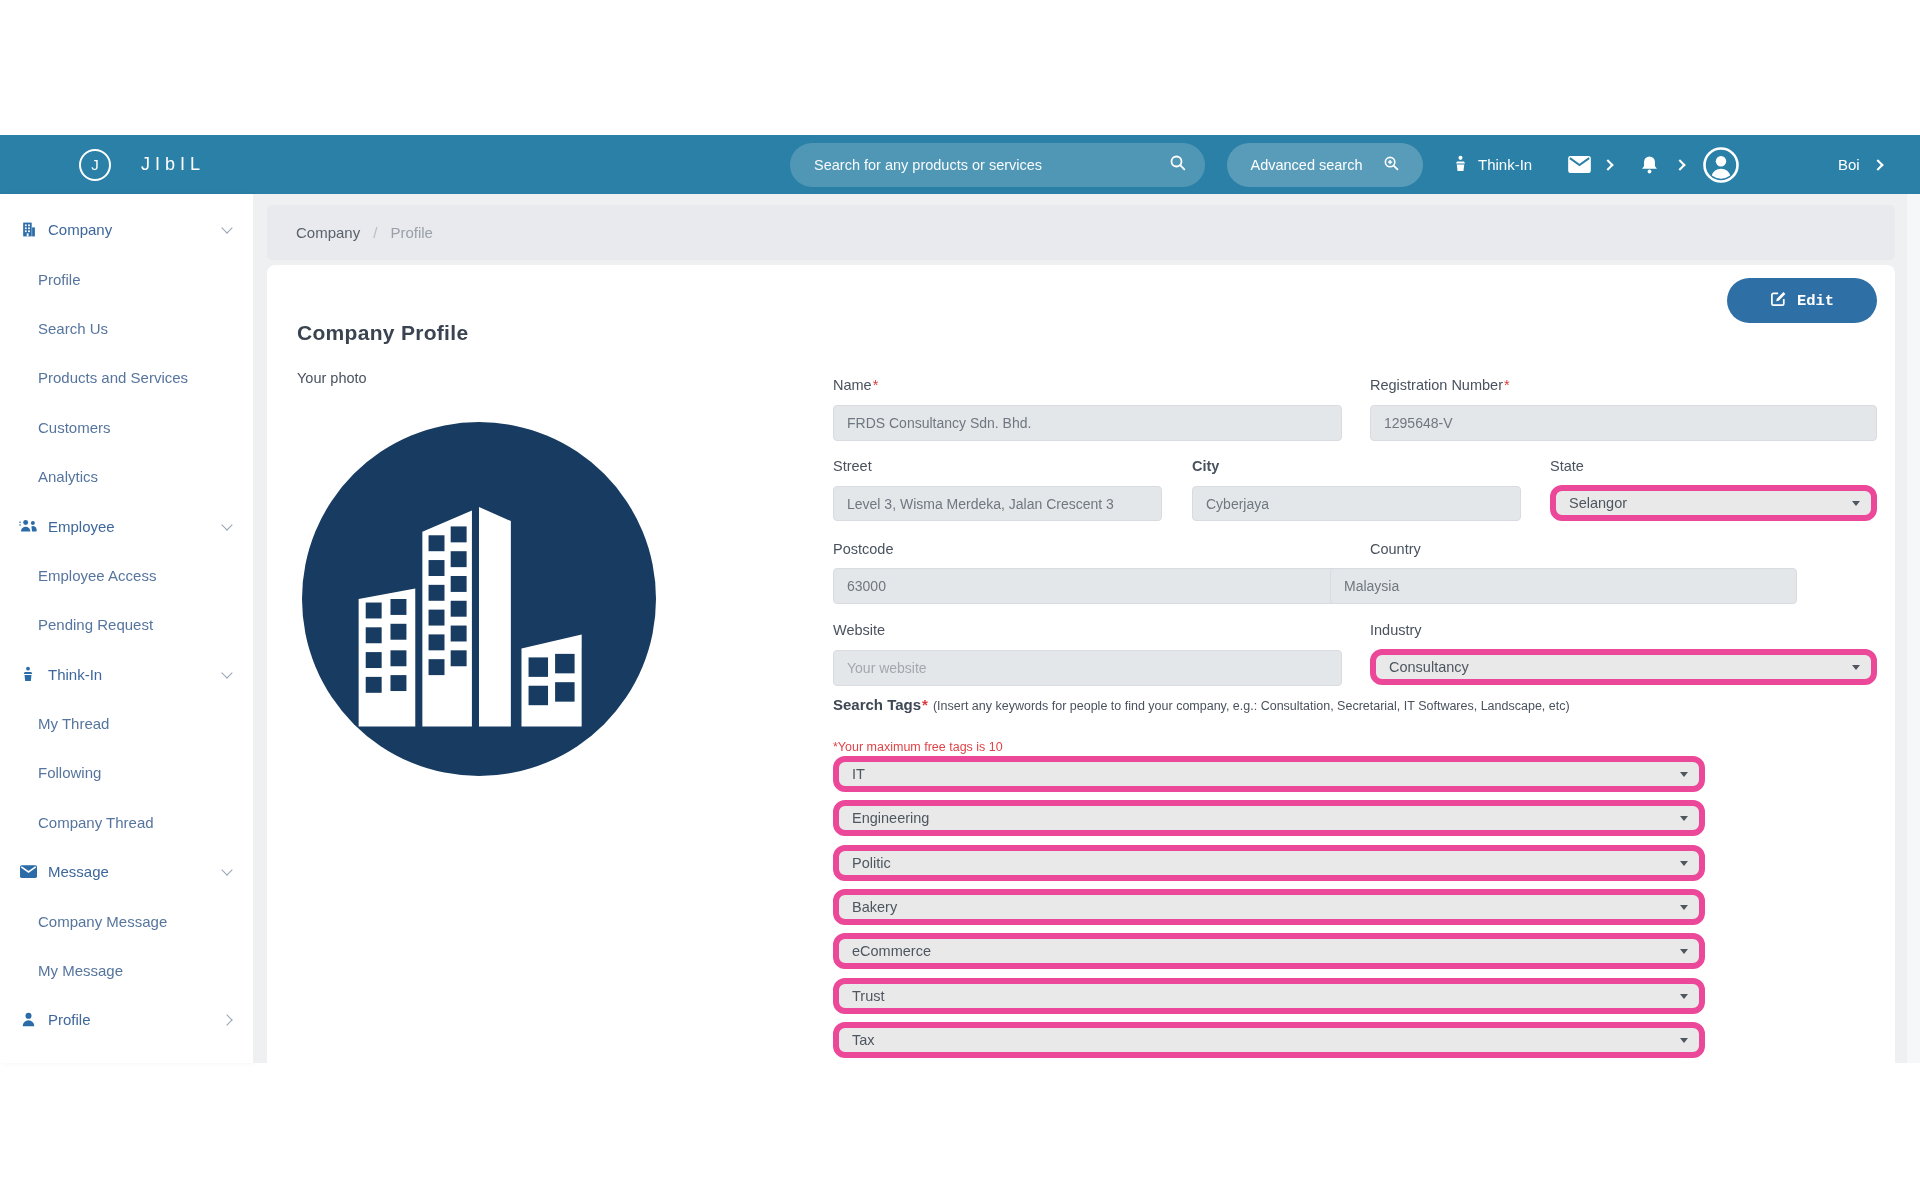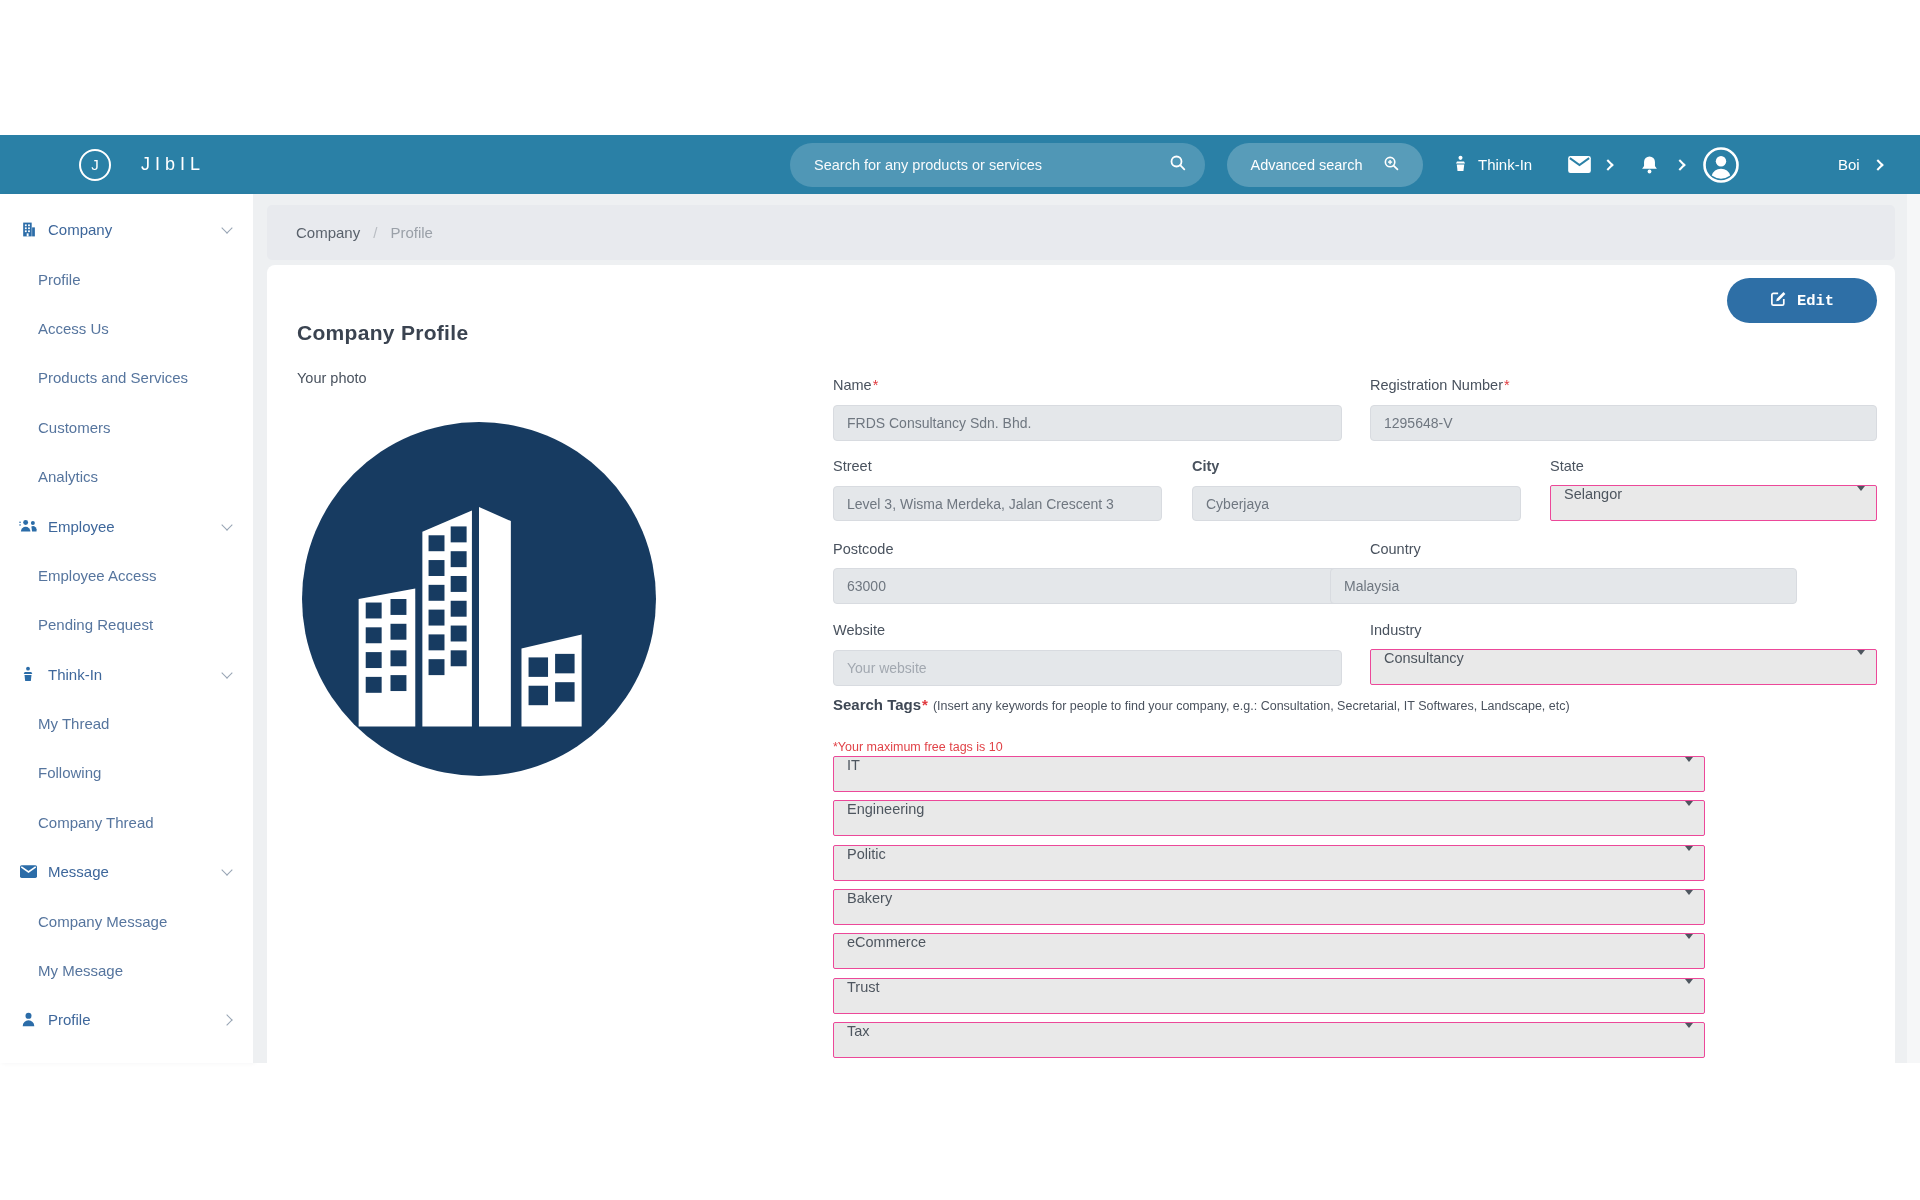--- a/index.html
+++ b/index.html
@@ -52,22 +52,22 @@
   .edit-btn{position:absolute;left:1460px;top:13px;width:150px;height:45px;border:0;border-radius:22.5px;
             background:#2E6FA6;color:#fff;font-size:15.5px;font-weight:bold;display:flex;align-items:center;
             justify-content:center;gap:10px;cursor:pointer;font-family:Liberation Mono, monospace;}
   .photo-label{position:absolute;left:30px;top:105px;font-size:14.5px;color:#49525E;}
   .photo-circle{position:absolute;left:35px;top:157px;width:354px;height:354px;}
   .flabel{position:absolute;font-size:14.5px;color:#49525E;white-space:nowrap;}
   .req{color:#E0393E;margin-left:1px;}
   .tinput{position:absolute;height:36px;background:#E4E7EA;border:1px solid #D8DBE0;border-radius:4px;
           box-sizing:border-box;padding:0 13px;font-size:14px;color:#6F7780;font-family:inherit;outline:none;}
   .tinput::placeholder{color:#A2A8B0;}
-  .sel{position:absolute;height:36px;background:#E9E9E9;border:1px solid #ec4899;border-radius:2px;
-       box-sizing:border-box;display:flex;align-items:flex-start;padding:0 13px;font-size:14.5px;color:#4E565F;
+  .sel{position:absolute;height:36px;background:#E9E9E9;border:6px solid #ec4899;border-radius:12px;
+       box-sizing:border-box;display:flex;align-items:center;padding:0 13px;font-size:14.5px;color:#4E565F;
        cursor:pointer;}
   .sel .arrow{position:absolute;right:11px;width:0;height:0;border-left:4px solid transparent;
        border-right:4px solid transparent;border-top:5px solid #4E565F;}
   .stags{position:absolute;font-size:15px;font-weight:bold;color:#3E4754;white-space:nowrap;}
   .stags .hint{font-weight:normal;font-size:12.5px;color:#4A525E;margin-left:5px;}
   .tagnote{position:absolute;font-size:12.5px;color:#E14348;}
 </style>
 </head>
 <body>
 
@@ -165,21 +165,21 @@
             </g>
           </svg>
       </span>
       <span class="slabel">Company</span>
       <span class="schev chev down"></span>
     </div>
     <div class="srow sub">
       <span class="slabel">Profile</span>
     </div>
     <div class="srow sub">
-      <span class="slabel">Access Us</span>
+      <span class="slabel">Search Us</span>
     </div>
     <div class="srow sub">
       <span class="slabel">Products and Services</span>
     </div>
     <div class="srow sub">
       <span class="slabel">Customers</span>
     </div>
     <div class="srow sub">
       <span class="slabel">Analytics</span>
     </div>

